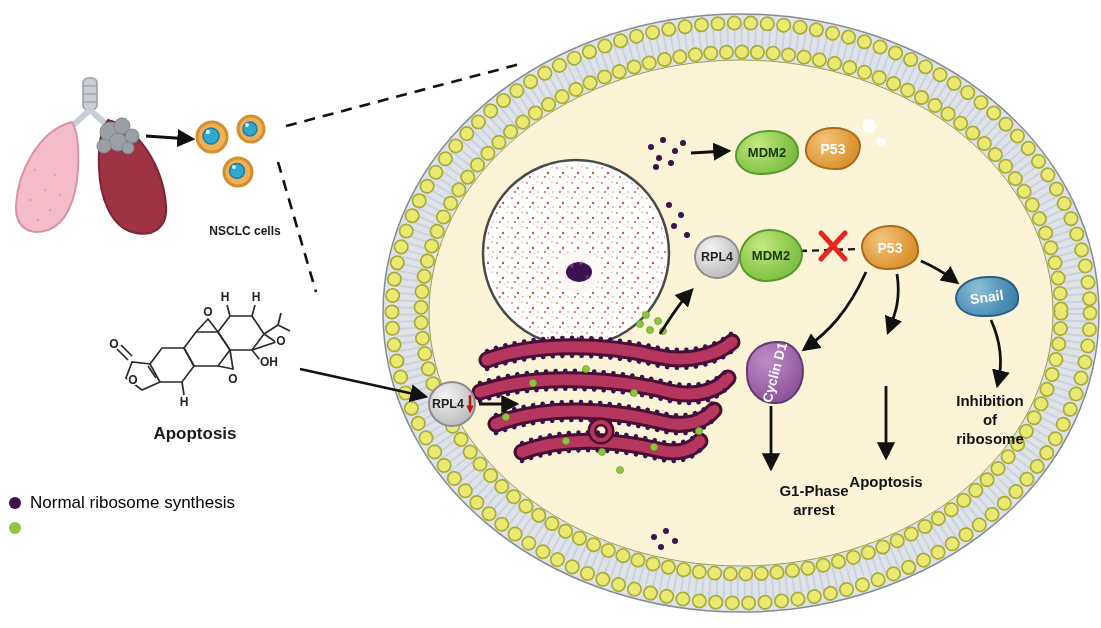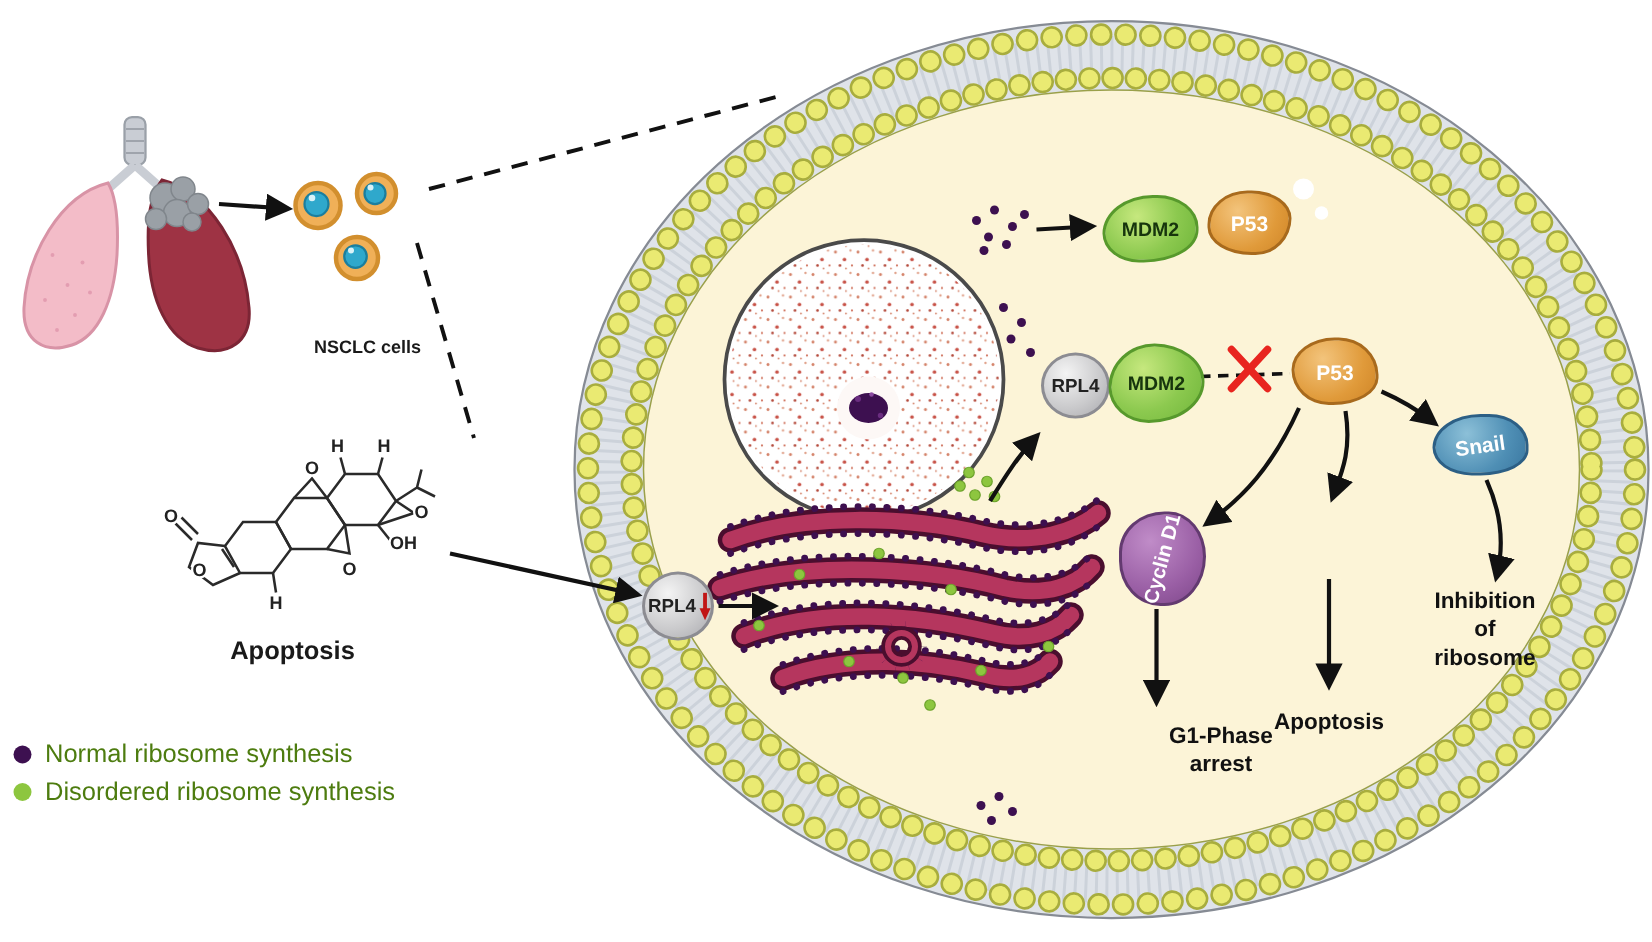--- a/index.html
+++ b/index.html
@@ -28,21 +28,21 @@
   #snail .blob-label{transform:rotate(-8deg);}
   #rpl4-cyto{left:428px;top:381px;width:48px;height:46px;font-size:12.5px;padding-left:2px;}
   .caption{position:absolute;font-weight:bold;color:#1a1a1a;text-align:center;}
   #nsclc-caption{left:185px;top:224px;width:120px;font-size:12px;}
   #triptolide-caption{left:135px;top:424px;width:120px;font-size:17px;}
   .outcome{position:absolute;font-weight:bold;color:#111;font-size:15px;text-align:center;line-height:1.25;}
   #g1-label{left:728px;top:482px;width:84px;margin-left:44px;}
   #apoptosis-label{left:841px;top:473px;width:90px;}
   #invasion-label{left:948px;top:392px;width:84px;}
   .legend{position:absolute;left:8px;top:490px;}
-  .legend-row{display:flex;align-items:center;gap:8px;height:25px;font-size:17px;color:#4d7c0f;}
+  .legend-row{display:flex;align-items:center;gap:8px;height:25px;font-size:17px;color:#000000;}
 </style>
 </head>
 <body>
 
 <div class="canvas">
 
 <svg class="scene" width="1101" height="628" viewBox="0 0 1101 628">
   <defs>
     <marker id="ah" viewBox="0 0 10 10" refX="7" refY="5" markerWidth="6.5" markerHeight="6.5" orient="auto-start-reverse">
       <path d="M0,0 L10,5 L0,10 z" fill="#111"></path>
@@ -282,17 +282,16 @@
   <div class="legend-row">
     <svg width="14" height="14">
       <circle cx="7" cy="7" r="6" fill="#3d1050"></circle>
     </svg>
     <span>Normal ribosome synthesis</span>
   </div>
   <div class="legend-row">
     <svg width="14" height="14">
       <circle cx="7" cy="7" r="6" fill="#8dc63f"></circle>
     </svg>
-    <span>Disordered ribosome synthesis</span>
   </div>
 </div>
 
 </div>
 
 </body></html>

